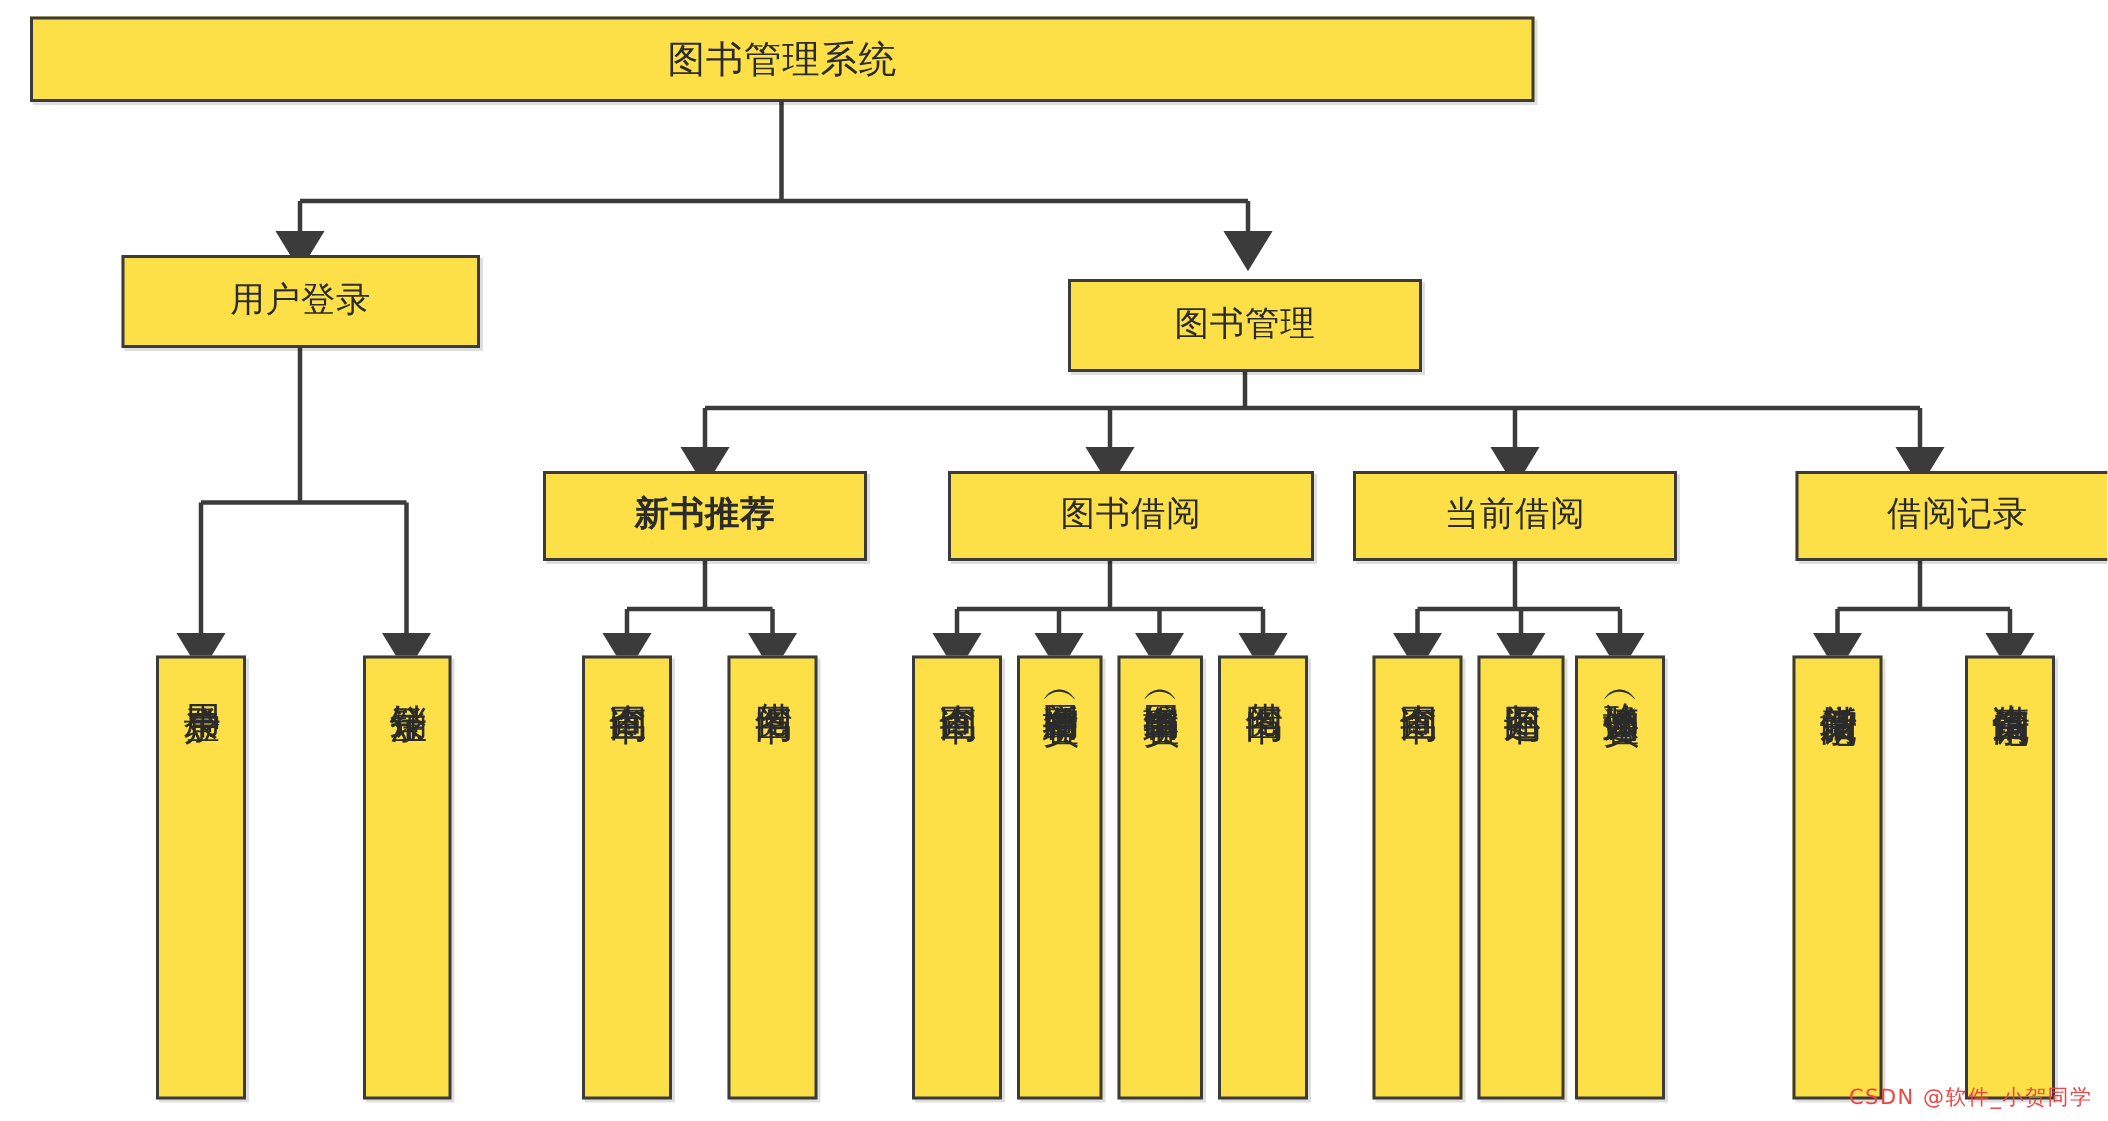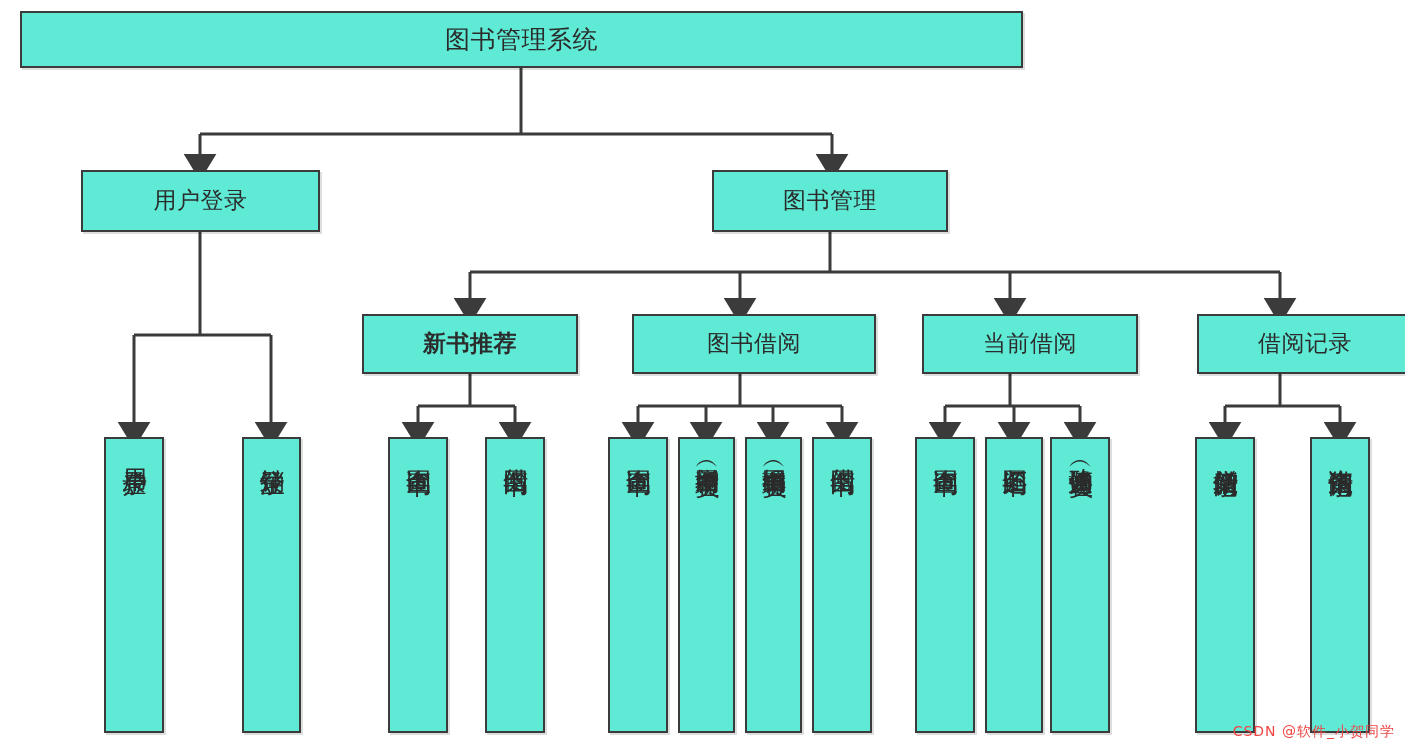--- a/index.html
+++ b/index.html
@@ -23,21 +23,21 @@
     left: 0;
     top: 0;
     width: 1405px;
     height: 747px;
     pointer-events: none;
   }
   .node {
     position: absolute;
     box-sizing: border-box;
     border: 2.5px solid #3b3b3b;
-    background: #5eead4;
+    background: #fde047;
     display: flex;
     align-items: center;
     justify-content: center;
     color: #2b2b2b;
     box-shadow: 2px 2px 0 rgba(0,0,0,0.13);
   }
   .node .label {
     display: block;
     text-align: center;
     line-height: 1.12;
@@ -135,31 +135,31 @@
     </g>
   </svg>
 
   <div class="node h root" id="node-root" style="left: 20px; top: 11px; width: 1003px; height: 57px;">
     <span class="label">图书管理系统</span>
   </div>
 
   <div class="node h" id="node-l2-0" style="left: 81px; top: 170px; width: 239px; height: 62px;">
     <span class="label">用户登录</span>
   </div>
-  <div class="node h" id="node-l2-1" style="left: 712px; top: 170px; width: 236px; height: 62px;">
+  <div class="node h" id="node-l2-1" style="left: 712px; top: 186px; width: 236px; height: 62px;">
     <span class="label">图书管理</span>
   </div>
 
   <div class="node h" id="node-l3-0" style="left: 362px; top: 314px; width: 216px; height: 60px; font-weight: bold;">
     <span class="label">新书推荐</span>
   </div>
   <div class="node h" id="node-l3-1" style="left: 632px; top: 314px; width: 244px; height: 60px;">
     <span class="label">图书借阅</span>
   </div>
-  <div class="node h" id="node-l3-2" style="left: 902px; top: 314px; width: 216px; height: 60px; margin-left: 20px;">
+  <div class="node h" id="node-l3-2" style="left: 902px; top: 314px; width: 216px; height: 60px;">
     <span class="label">当前借阅</span>
   </div>
   <div class="node h" id="node-l3-3" style="left: 1172px; top: 314px; width: 216px; height: 60px; margin-left: 25px;">
     <span class="label">借阅记录</span>
   </div>
 
   <div class="node v" id="node-leaf-0" style="left: 104px; top: 437px; width: 60px; height: 296px;">
     <span class="label">用户登录</span>
   </div>
   <div class="node v" id="node-leaf-1" style="left: 242px; top: 437px; width: 59px; height: 296px;">

